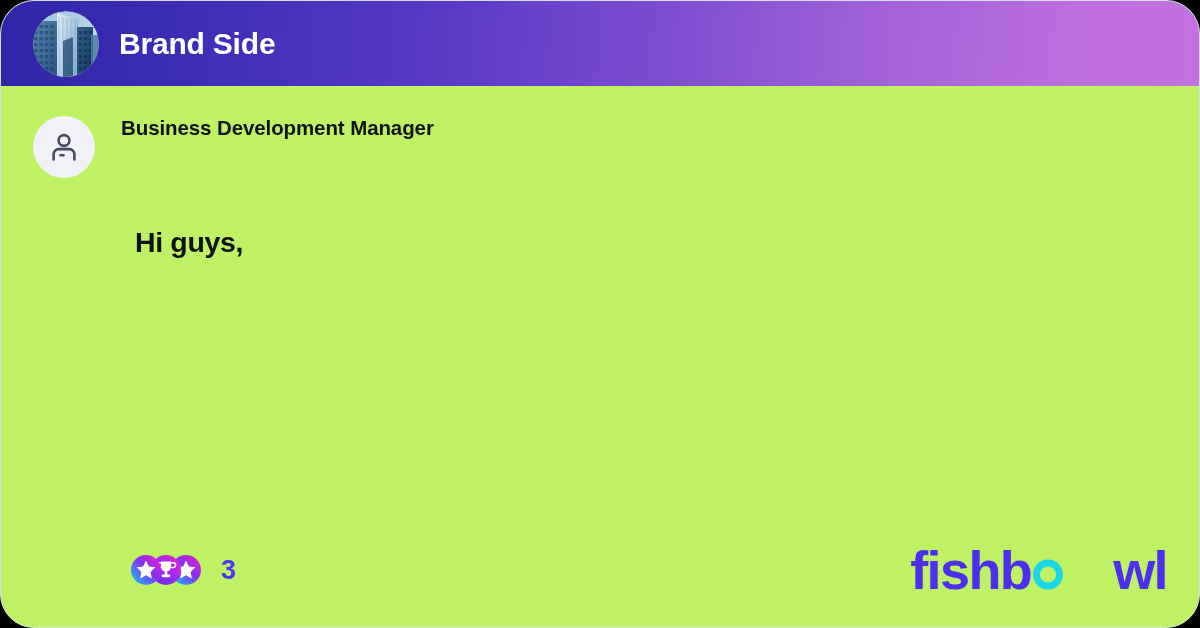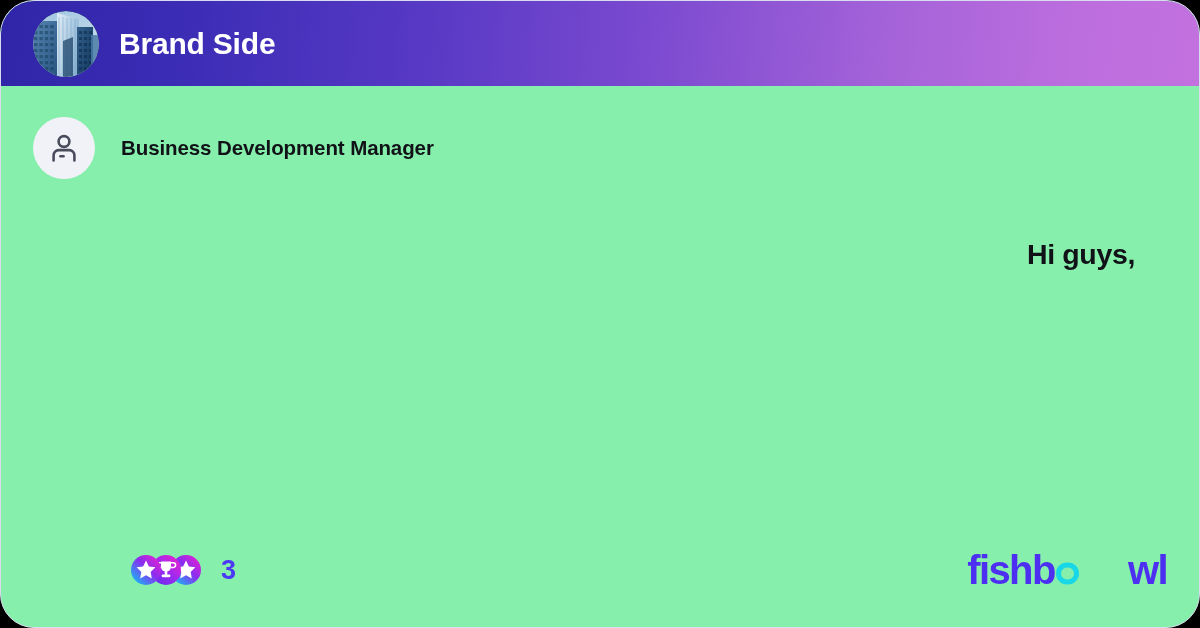--- a/index.html
+++ b/index.html
@@ -10,21 +10,21 @@
     background: #000000;
     font-family: "Liberation Sans", sans-serif;
     overflow: hidden;
   }
 
   .card {
     position: absolute;
     left: 0; top: 0;
     width: 1200px;
     height: 628px;
-    background: #86efac;
+    background: #bef264;
     border-radius: 34px;
     border: 1px solid #d9dbef;
     overflow: hidden;
     display: flex;
     flex-direction: column;
   }
 
   
   .header {
     height: 85px;
@@ -66,21 +66,21 @@
   .body {
     flex: 1 1 auto;
     position: relative;
     padding: 30px 32px 0 32px;
     display: flex;
     flex-direction: column;
   }
 
   .author-row {
     display: flex;
-    align-items: center;
+    align-items: flex-start;
     height: 64px;
     flex: 0 0 auto;
   }
 
   .user-avatar {
     width: 62px;
     height: 62px;
     border-radius: 50%;
     background: #f1f2f7;
     flex: 0 0 62px;
@@ -103,21 +103,21 @@
   .post-text {
     margin-left: 98px;
     margin-top: 36px;
     font-size: 28.5px;
     line-height: 44px;
     font-weight: bold;
     color: #111217;
     letter-spacing: -0.35px;
     max-width: 1020px;
   }
-  .post-text .para { margin: 16px; text-align: right; }
+  .post-text .para { margin: 4px; }
   .post-text .gap { height: 44px; }
 
   
   .footer {
     position: absolute;
     left: 32px;
     right: 32px;
     bottom: 34px;
     height: 46px;
     display: flex;
@@ -150,21 +150,21 @@
 
   .reaction-count {
     margin-left: 20px;
     font-size: 27px;
     font-weight: bold;
     color: #4c37f5;
     letter-spacing: -0.5px;
   }
 
   .brand-logo {
-    font-size: 40px;
+    font-size: 54px;
     font-weight: bold;
     letter-spacing: -1.6px;
     line-height: 1;
     display: flex;
     align-items: baseline;
     color: #4c2ff0;
     user-select: none;
   }
   .brand-logo .seg-a { color: #4c2ff0; }
   .brand-logo .seg-o {

